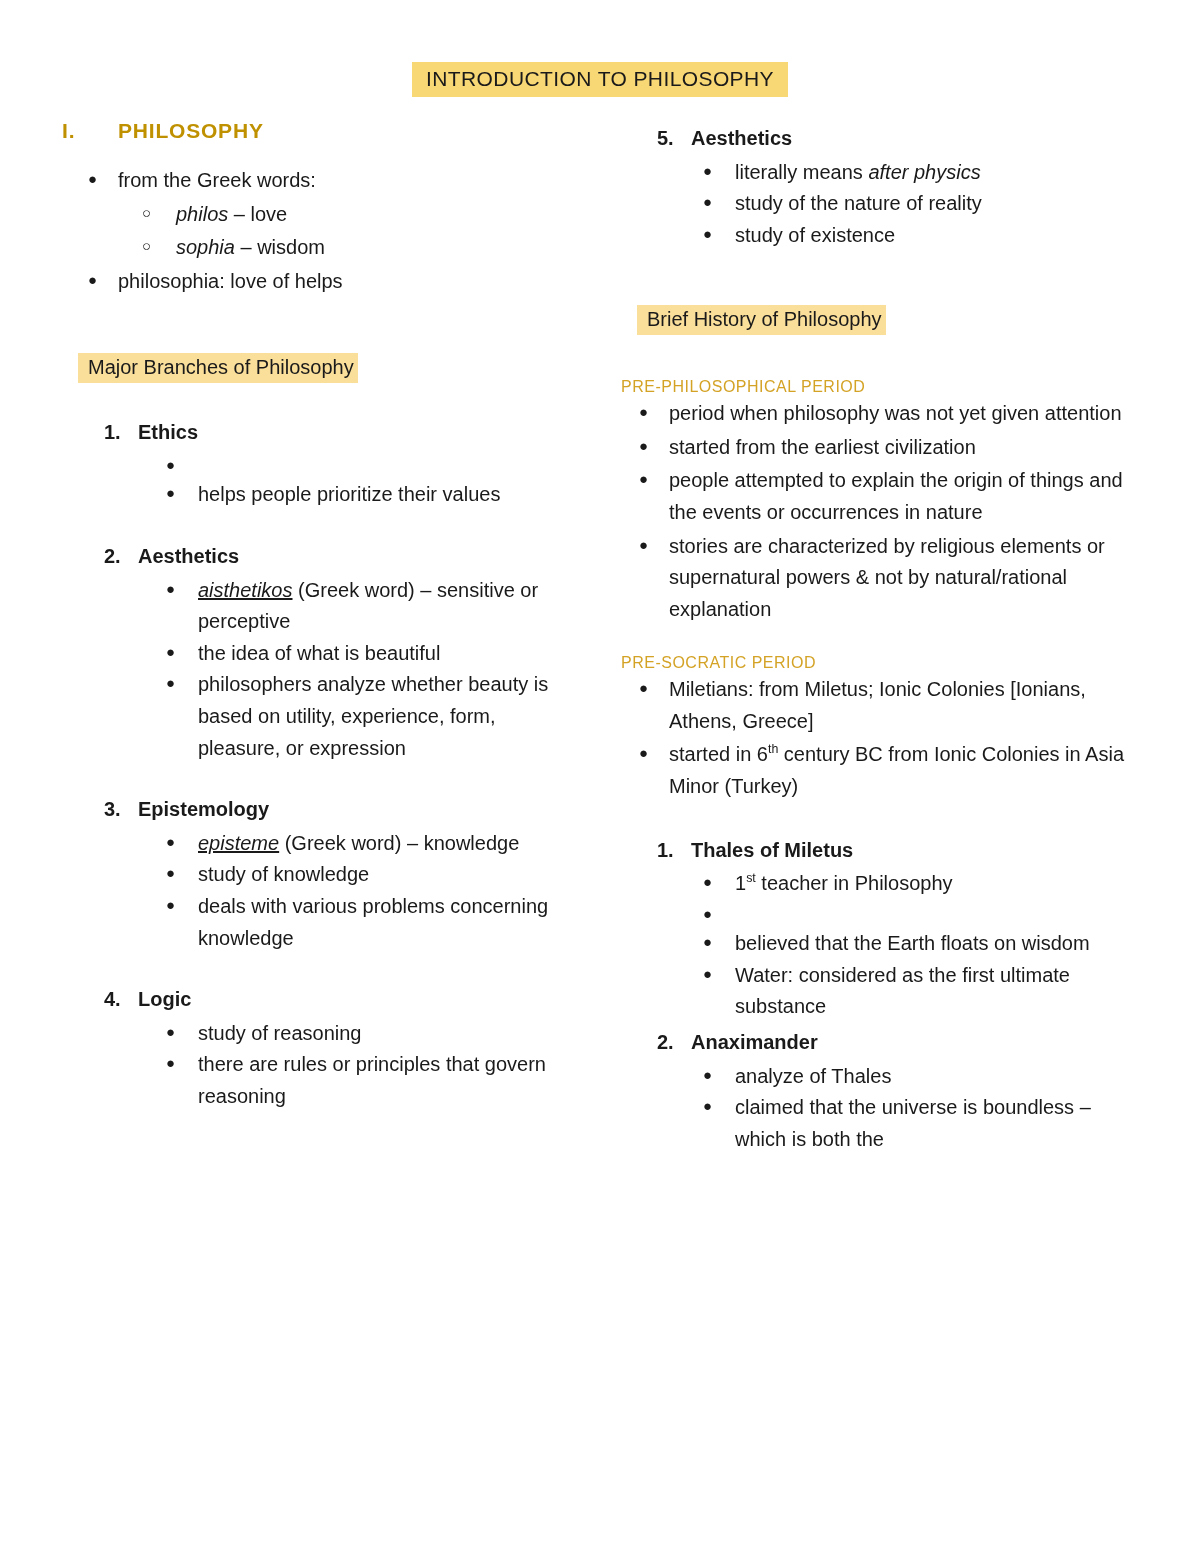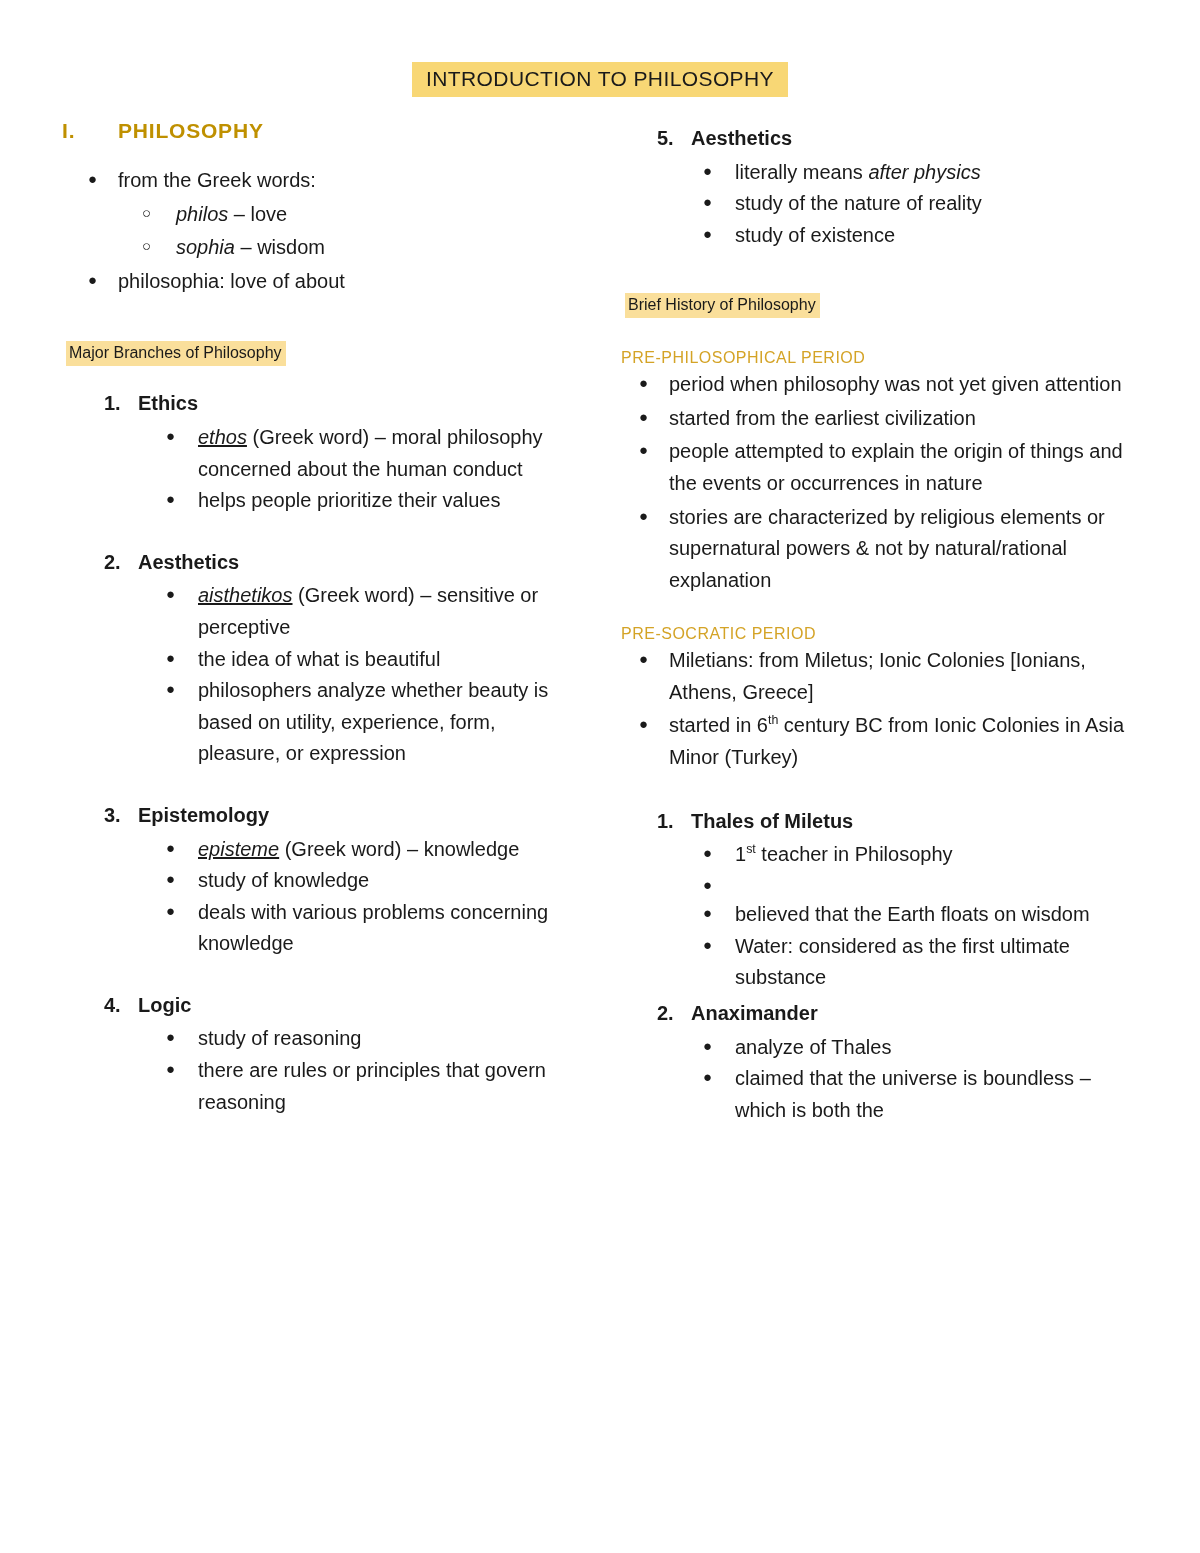--- a/index.html
+++ b/index.html
@@ -61,24 +61,24 @@
     font-size: 21px;
     letter-spacing: 0.8px;
     margin: 0 0 22px 0;
   }
   .roman-head .rnum { width: 56px; flex: none; }
 
   
   .hl-head {
     display: inline-block;
     background: #fadf9b;
-    font-size: 16px;
+    font-size: 20px;
     color: #1a1a1a;
-    padding: 2px 4px 3px 3px;
-    margin: 4px;
+    padding: 2px 4px 3px 10px;
+    margin: 16px;
     line-height: 1.25;
   }
 
   
   .period-head {
     color: #d4a326;
     font-size: 16px;
     letter-spacing: 0.5px;
     margin: 0;
     line-height: 1.3;
@@ -173,42 +173,41 @@
         <li class="b2">
           <span class="mk">○</span>
           <span class="txt"><i>philos</i><span> – love</span></span>
         </li>
         <li class="b2">
           <span class="mk">○</span>
           <span class="txt"><i>sophia</i><span> – wisdom</span></span>
         </li>
         <li class="b1">
           <span class="mk">●</span>
-          <span class="txt"><b>philosophia</b><span>: love of about</span></span>
+          <span class="txt"><b>philosophia</b><span>: love of helps</span></span>
         </li>
       </ul>
 
       <div class="sp-lg"></div>
 
       <div>
         <span class="hl-head">Major Branches of Philosophy</span>
       </div>
 
       <div class="sp-sm"></div>
 
       <ul class="lvl1">
         <li class="n1">
           <span class="mk">1.</span>
           <span class="txt">Ethics</span>
         </li>
       </ul>
       <ul class="sub">
         <li>
           <span class="mk">●</span>
-          <span class="txt"><span class="iu">ethos</span><span> (Greek word) – moral philosophy concerned about the human conduct</span></span>
         </li>
         <li>
           <span class="mk">●</span>
           <span class="txt">helps people prioritize their values</span>
         </li>
       </ul>
 
       <div class="sp-md"></div>
 
       <ul class="lvl1">

